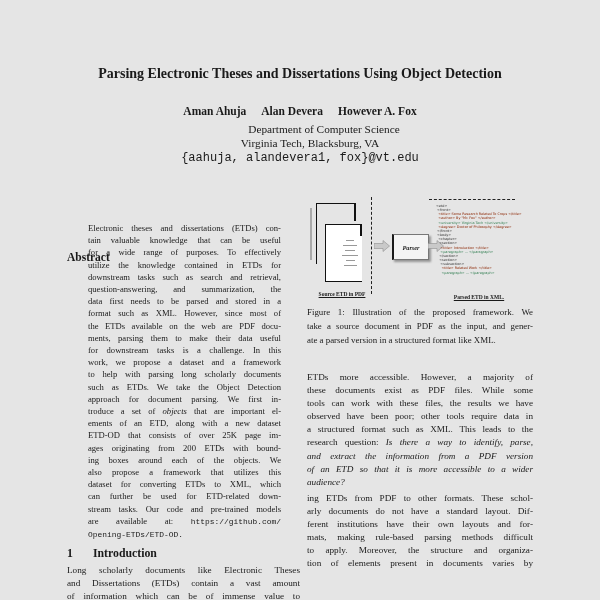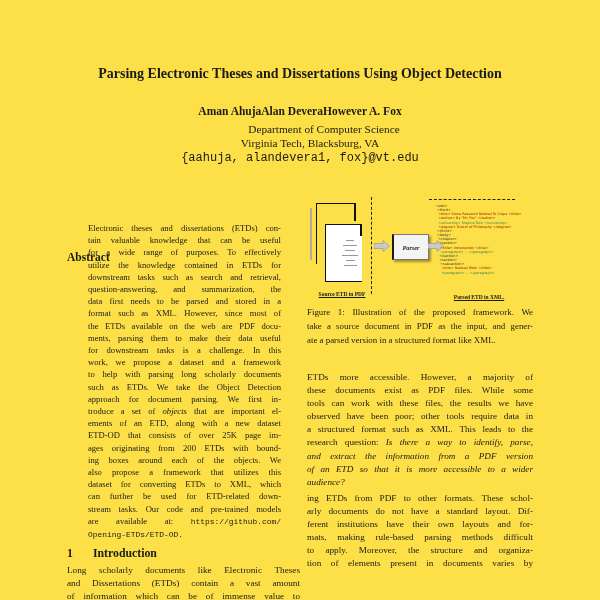--- a/index.html
+++ b/index.html
@@ -1,23 +1,23 @@
 <!DOCTYPE html>
 <html><head>
 <meta charset="utf-8">
 <style>
   html,body{margin:0;padding:0;background:#ffffff;}
   .page{
-    position:relative;width:600px;height:600px;background:#fde047;overflow:hidden;
+    position:relative;width:600px;height:600px;background:#e5e5e5;overflow:hidden;
     font-family:"Liberation Serif",serif;color:#1a1a1a;
   }
   .abs{position:absolute;}
   
   .title{left:0;right:0;top:66px;text-align:center;font-weight:bold;font-size:14px;}
-  .authors{left:0;right:0;top:105px;display:flex;justify-content:center;font-weight:bold;font-size:11.5px;}
+  .authors{left:0;right:0;top:105px;display:flex;justify-content:center;gap:15px;font-weight:bold;font-size:11.5px;}
   .affil1{left:0;right:0;top:123px;text-align:center;font-size:11.3px;padding-left:48px;}
   .affil2{left:0;right:0;top:137px;text-align:center;font-size:11.3px;padding-left:20px;}
   .email{left:0;right:0;top:151px;text-align:center;font-family:"Liberation Mono",monospace;font-size:12px;}
   
   .abstract-heading{left:67px;top:203px;width:233px;text-align:left;font-weight:bold;font-size:11.5px;margin-top:48px;}
   .abstract-body{left:88px;top:222px;width:193px;font-size:8.6px;line-height:12.2px;}
   .intro-heading{left:67px;top:546px;font-weight:bold;font-size:11.8px;}
   .intro-heading .secnum{display:inline-block;margin-right:20px;}
   .intro-body{left:67px;top:564px;width:233px;font-size:9.2px;line-height:13.2px;}
   .caption{left:307px;top:306px;width:226px;font-size:8.9px;line-height:13.8px;}

